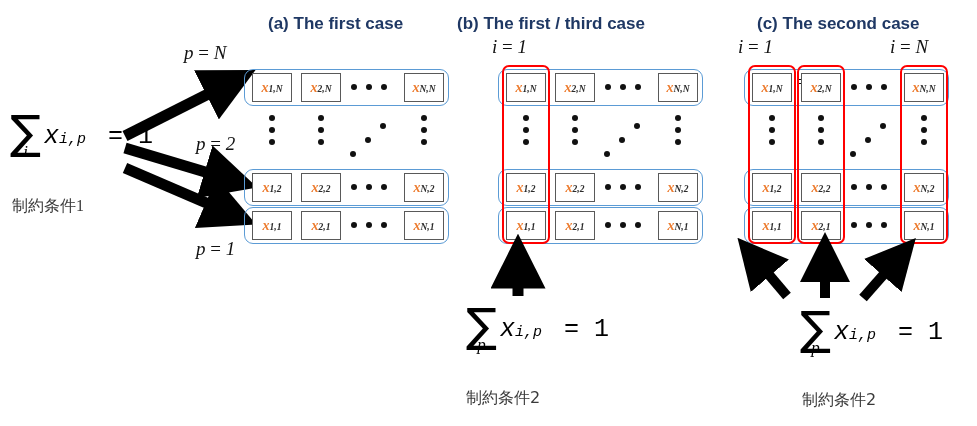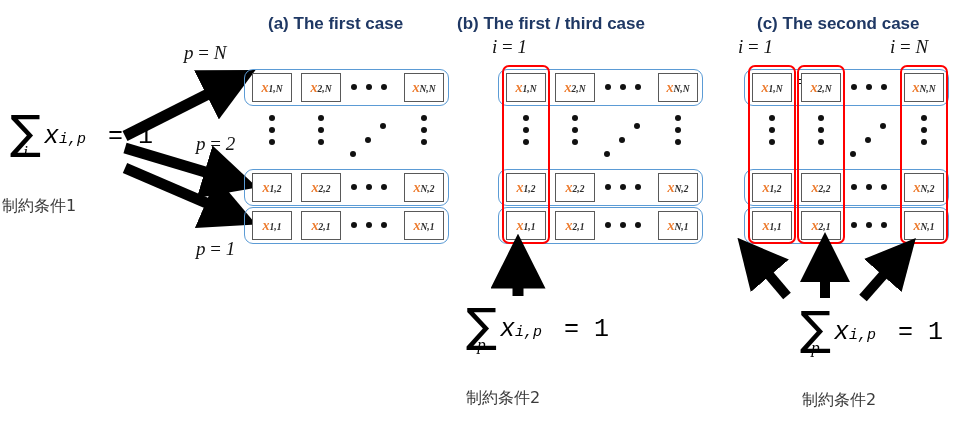--- a/index.html
+++ b/index.html
@@ -71,21 +71,21 @@
     <div class="sum-block">
       <span class="sigma">∑</span>
       <span class="sum-sub">i</span>
     </div>
     <div class="eqbody" style="margin-left:3px;margin-top:10px;">
       <i>x</i><i class="sb">i,p</i>
       <span style="margin-left:7px;">= 1</span>
     </div>
   </div>
 </div>
-<div class="abs jp" style="left:2px;top:196px;">制約条件1</div>
+<div class="abs jp" style="left:12px;top:196px;font-family:Liberation Serif, serif;">制約条件1</div>
 
 <svg class="arrowsvg" style="left:120px;top:70px;width:130px;height:160px;">
   <defs>
     <marker id="ah" markerWidth="5" markerHeight="5" refX="2.6" refY="2.5" orient="auto">
       <path d="M0,0 L5,2.5 L0,5 z" fill="#000"></path>
     </marker>
   </defs>
   <line x1="5" y1="66" x2="112" y2="12" stroke="#000" stroke-width="11" marker-end="url(#ah)"></line>
   <line x1="5" y1="78" x2="112" y2="110" stroke="#000" stroke-width="11" marker-end="url(#ah)"></line>
   <line x1="5" y1="98" x2="112" y2="144" stroke="#000" stroke-width="11" marker-end="url(#ah)"></line>

